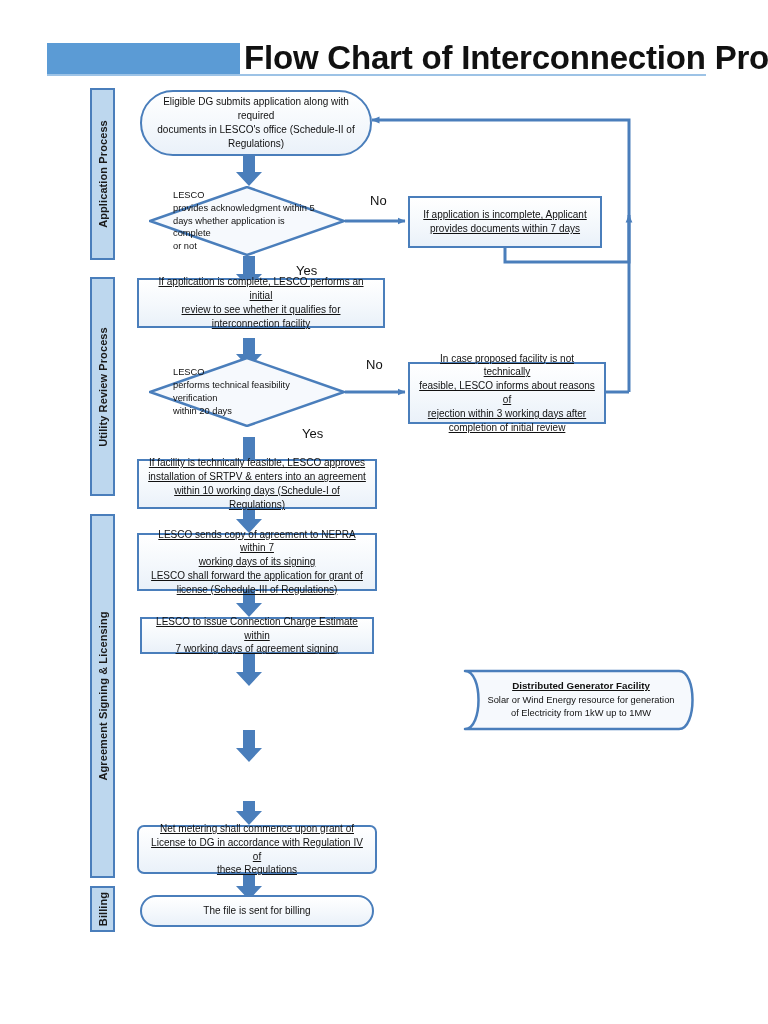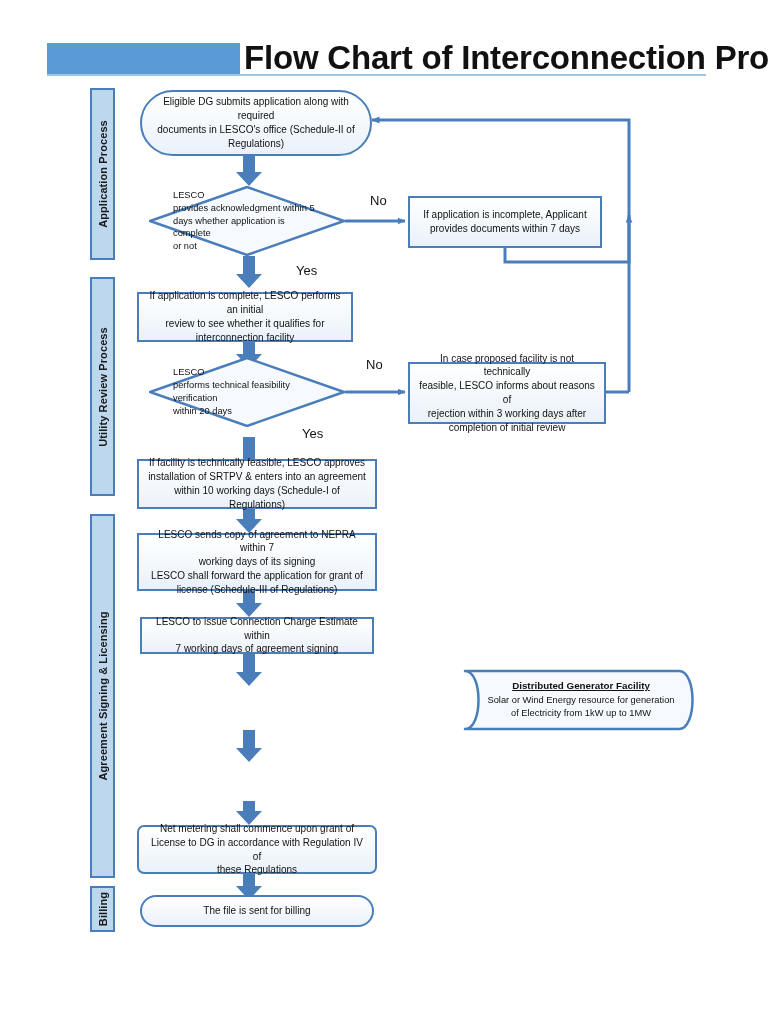--- a/index.html
+++ b/index.html
@@ -75,21 +75,21 @@
     background: linear-gradient(180deg, #ffffff 0%, #f4f8fc 55%, #eaf1f9 100%);
     display: flex;
     align-items: center;
     justify-content: center;
     text-align: center;
     color: #111111;
     font-size: 10px;
     line-height: 1.38;
     padding: 2px 7px;
   }
-  .node.rect { border-radius: 0; }
+  .node.rect { border-radius: 0; text-decoration: underline; }
   .node.stadium { border-radius: 100px; }
 
   
   .diamond-wrap { position: absolute; }
   .diamond-wrap svg { position: absolute; left: 0; top: 0; }
   .diamond-text {
     position: absolute;
     left: 0; top: 0;
     width: 100%; height: 100%;
     display: flex;
@@ -234,21 +234,21 @@
   <div class="edge-label" style="left:370px; top:193px;">No</div>
   <div class="edge-label" style="left:296px; top:263px;">Yes</div>
 
   <div class="node rect" style="left:408px; top:196px; width:194px; height:52px;">
     <div>
       <div>If application is incomplete, Applicant</div>
       <div>provides documents within 7 days</div>
     </div>
   </div>
 
-  <div class="node rect" style="left:137px; top:292px; width:216px; height:50px;">
+  <div class="node rect" style="left:137px; top:278px; width:248px; height:50px;">
     <div>
       <div>If application is complete, LESCO performs an initial</div>
       <div>review to see whether it qualifies for</div>
       <div>interconnection facility</div>
     </div>
   </div>
 
   <div class="diamond-wrap" style="left:149px; top:357px; width:196px; height:70px;">
     <svg width="196" height="70" viewBox="0 0 196 70" xmlns="http://www.w3.org/2000/svg">
       <polygon points="98,1 195,35 98,69 1,35" fill="#f6f9fd" stroke="#4A7EBB" stroke-width="2.5"></polygon>

